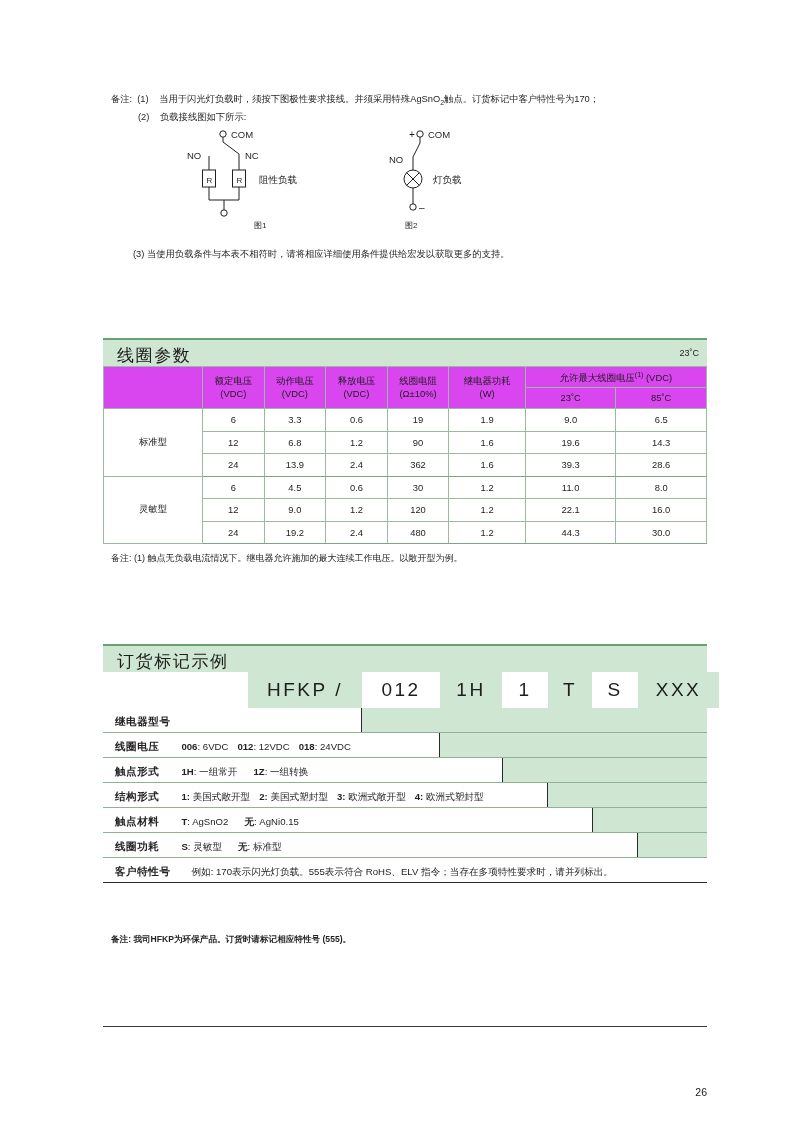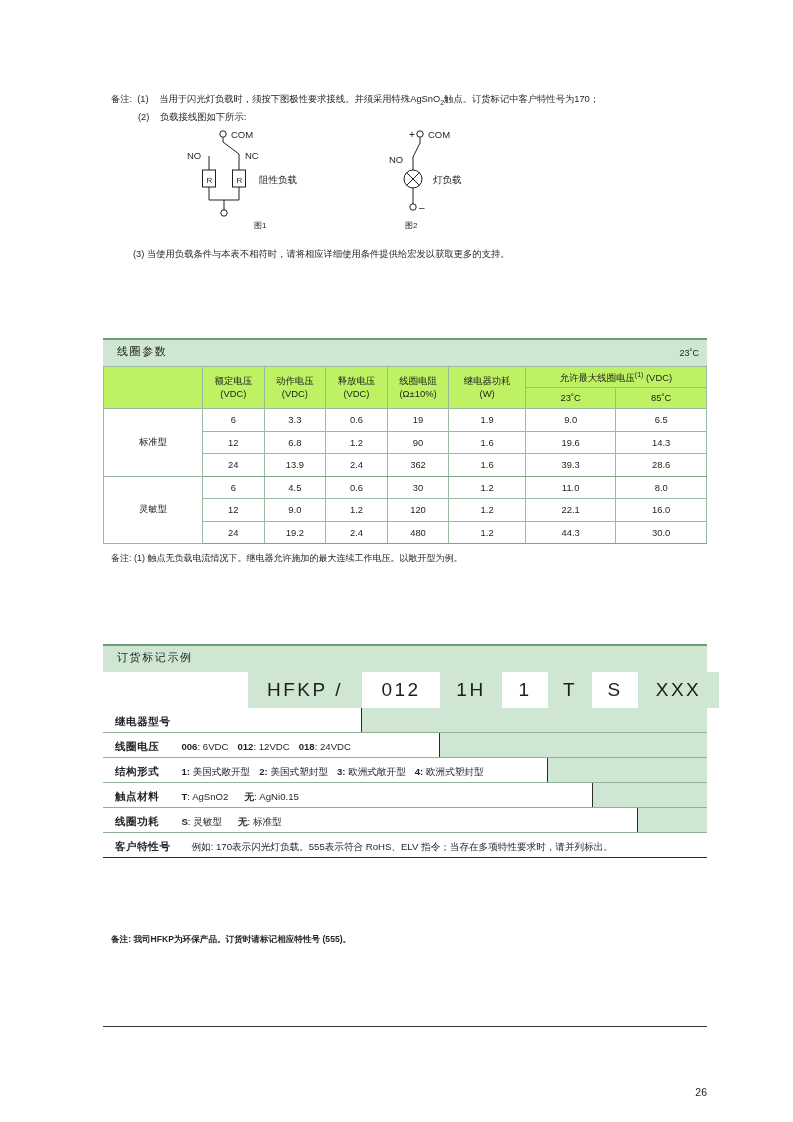--- a/index.html
+++ b/index.html
@@ -66,21 +66,21 @@
     background: #cfe6d2;
     height: 26px;
     left: 96px;
     width: 604px;
     border-top: 2.5px solid #6a9f73;
   }
   .sec-bar .sec-title {
     position: absolute;
     left: 14px;
     top: 4px;
-    font-size: 11px;
+    font-size: 17px;
     letter-spacing: 1.6px;
     color: #1d1d1b;
   }
   .sec-bar .sec-right {
     position: absolute;
     right: 8px;
     top: 8px;
     font-size: 9px;
   }
 
@@ -95,21 +95,21 @@
   }
   .coil-tbl th, .coil-tbl td {
     border: 0.8px solid #9bb9a1;
     text-align: center;
     padding: 0;
     height: 20px;
     font-weight: normal;
     color: #1d1d1b;
   }
   .coil-tbl thead th {
-    background: #bef264;
+    background: #d946ef;
     line-height: 12.5px;
     font-size: 9.4px;
   }
   .coil-tbl thead th.hcorner { width: 98px; }
   .coil-tbl thead .sup { font-size: 7px; vertical-align: super; }
   .coil-tbl tbody td { background: #ffffff; height: 21.5px; }
   .coil-tbl tbody td.rowlbl { width: 98px; }
   .coil-tbl tbody tr.grpend td { border-bottom: 1.2px solid #7ea587; }
 
   .tbl-note {
@@ -409,20 +409,26 @@
       </div>
     </div>
 
     <div class="legend-row">
       <div class="legend-inner" style="width:337px;">
         <span class="lg-label">线圈电压</span>
         <span class="lg-body"><b>006</b><span>: 6VDC</span><span class="lg-pad-sm"></span><b>012</b><span>: 12VDC</span><span class="lg-pad-sm"></span><b>018</b><span>: 24VDC</span></span>
       </div>
     </div>
 
+    <div class="legend-row">
+      <div class="legend-inner" style="width:400px;">
+        <span class="lg-label">触点形式</span>
+        <span class="lg-body"><b>1H</b><span>: 一组常开</span><span class="lg-pad"></span><b>1Z</b><span>: 一组转换</span></span>
+      </div>
+    </div>
 
     <div class="legend-row">
       <div class="legend-inner" style="width:445px;">
         <span class="lg-label">结构形式</span>
         <span class="lg-body"><b>1:</b><span> 美国式敞开型</span><span class="lg-pad-sm"></span><b>2:</b><span> 美国式塑封型</span><span class="lg-pad-sm"></span><b>3:</b><span> 欧洲式敞开型</span><span class="lg-pad-sm"></span><b>4:</b><span> 欧洲式塑封型</span></span>
       </div>
     </div>
 
     <div class="legend-row">
       <div class="legend-inner" style="width:490px;">

